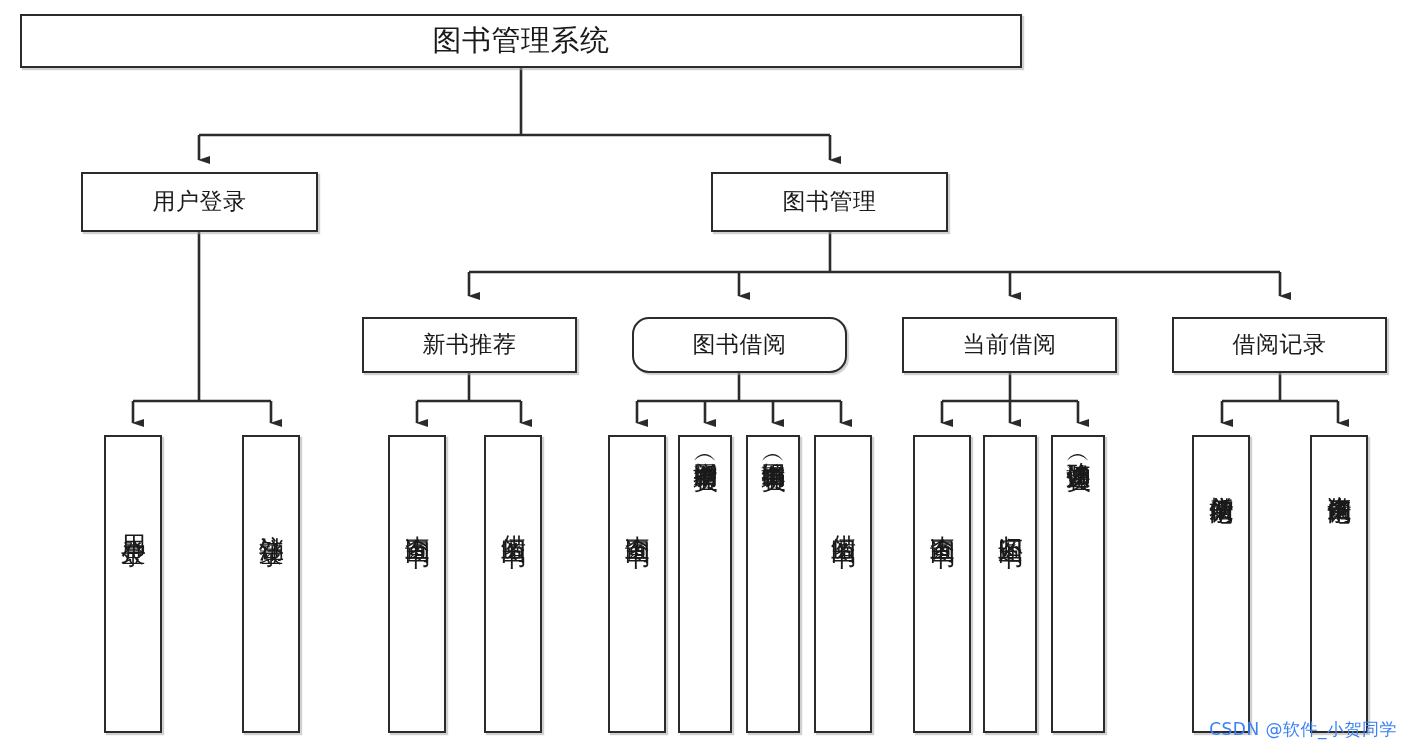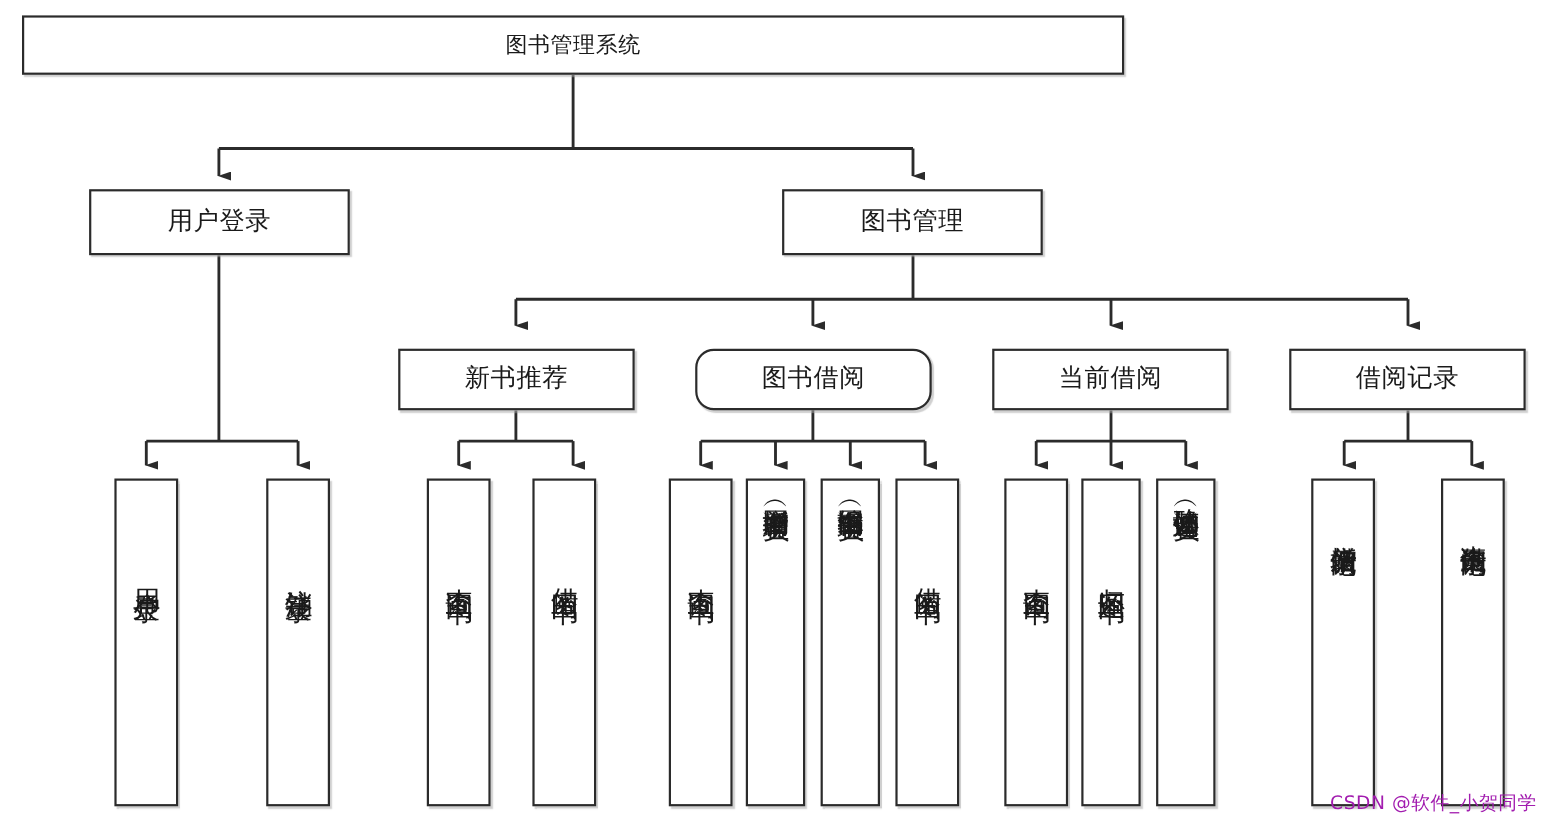--- a/index.html
+++ b/index.html
@@ -38,22 +38,21 @@
     color: #1a1a1a;
     letter-spacing: 0.5px;
     white-space: nowrap;
   }
   
   .node.horiz .label {
     font-size: 23px;
     line-height: 1.1;
   }
   .node.root .label {
-    font-size: 20px;
-    font-family: Liberation Serif, serif;
+    font-size: 29px;
   }
   
   .node.vert {
     align-items: flex-start;
     justify-content: center;
     padding-top: 4px;
   }
   .node.vert .label {
     writing-mode: vertical-rl;
     text-orientation: upright;
@@ -69,21 +68,21 @@
   }
   .node.vert.mid .label {
     font-size: 25px;
     letter-spacing: 3px;
   }
   #watermark {
     position: absolute;
     right: 8px;
     bottom: 6px;
     font-size: 17px;
-    color: #a21caf;
+    color: #3b82f6;
     font-family: "DejaVu Sans", "Liberation Sans", sans-serif;
     white-space: nowrap;
     z-index: 5;
     letter-spacing: 0.5px;
   }
 </style>
 </head>
 <body>
 
 <div id="canvas">

